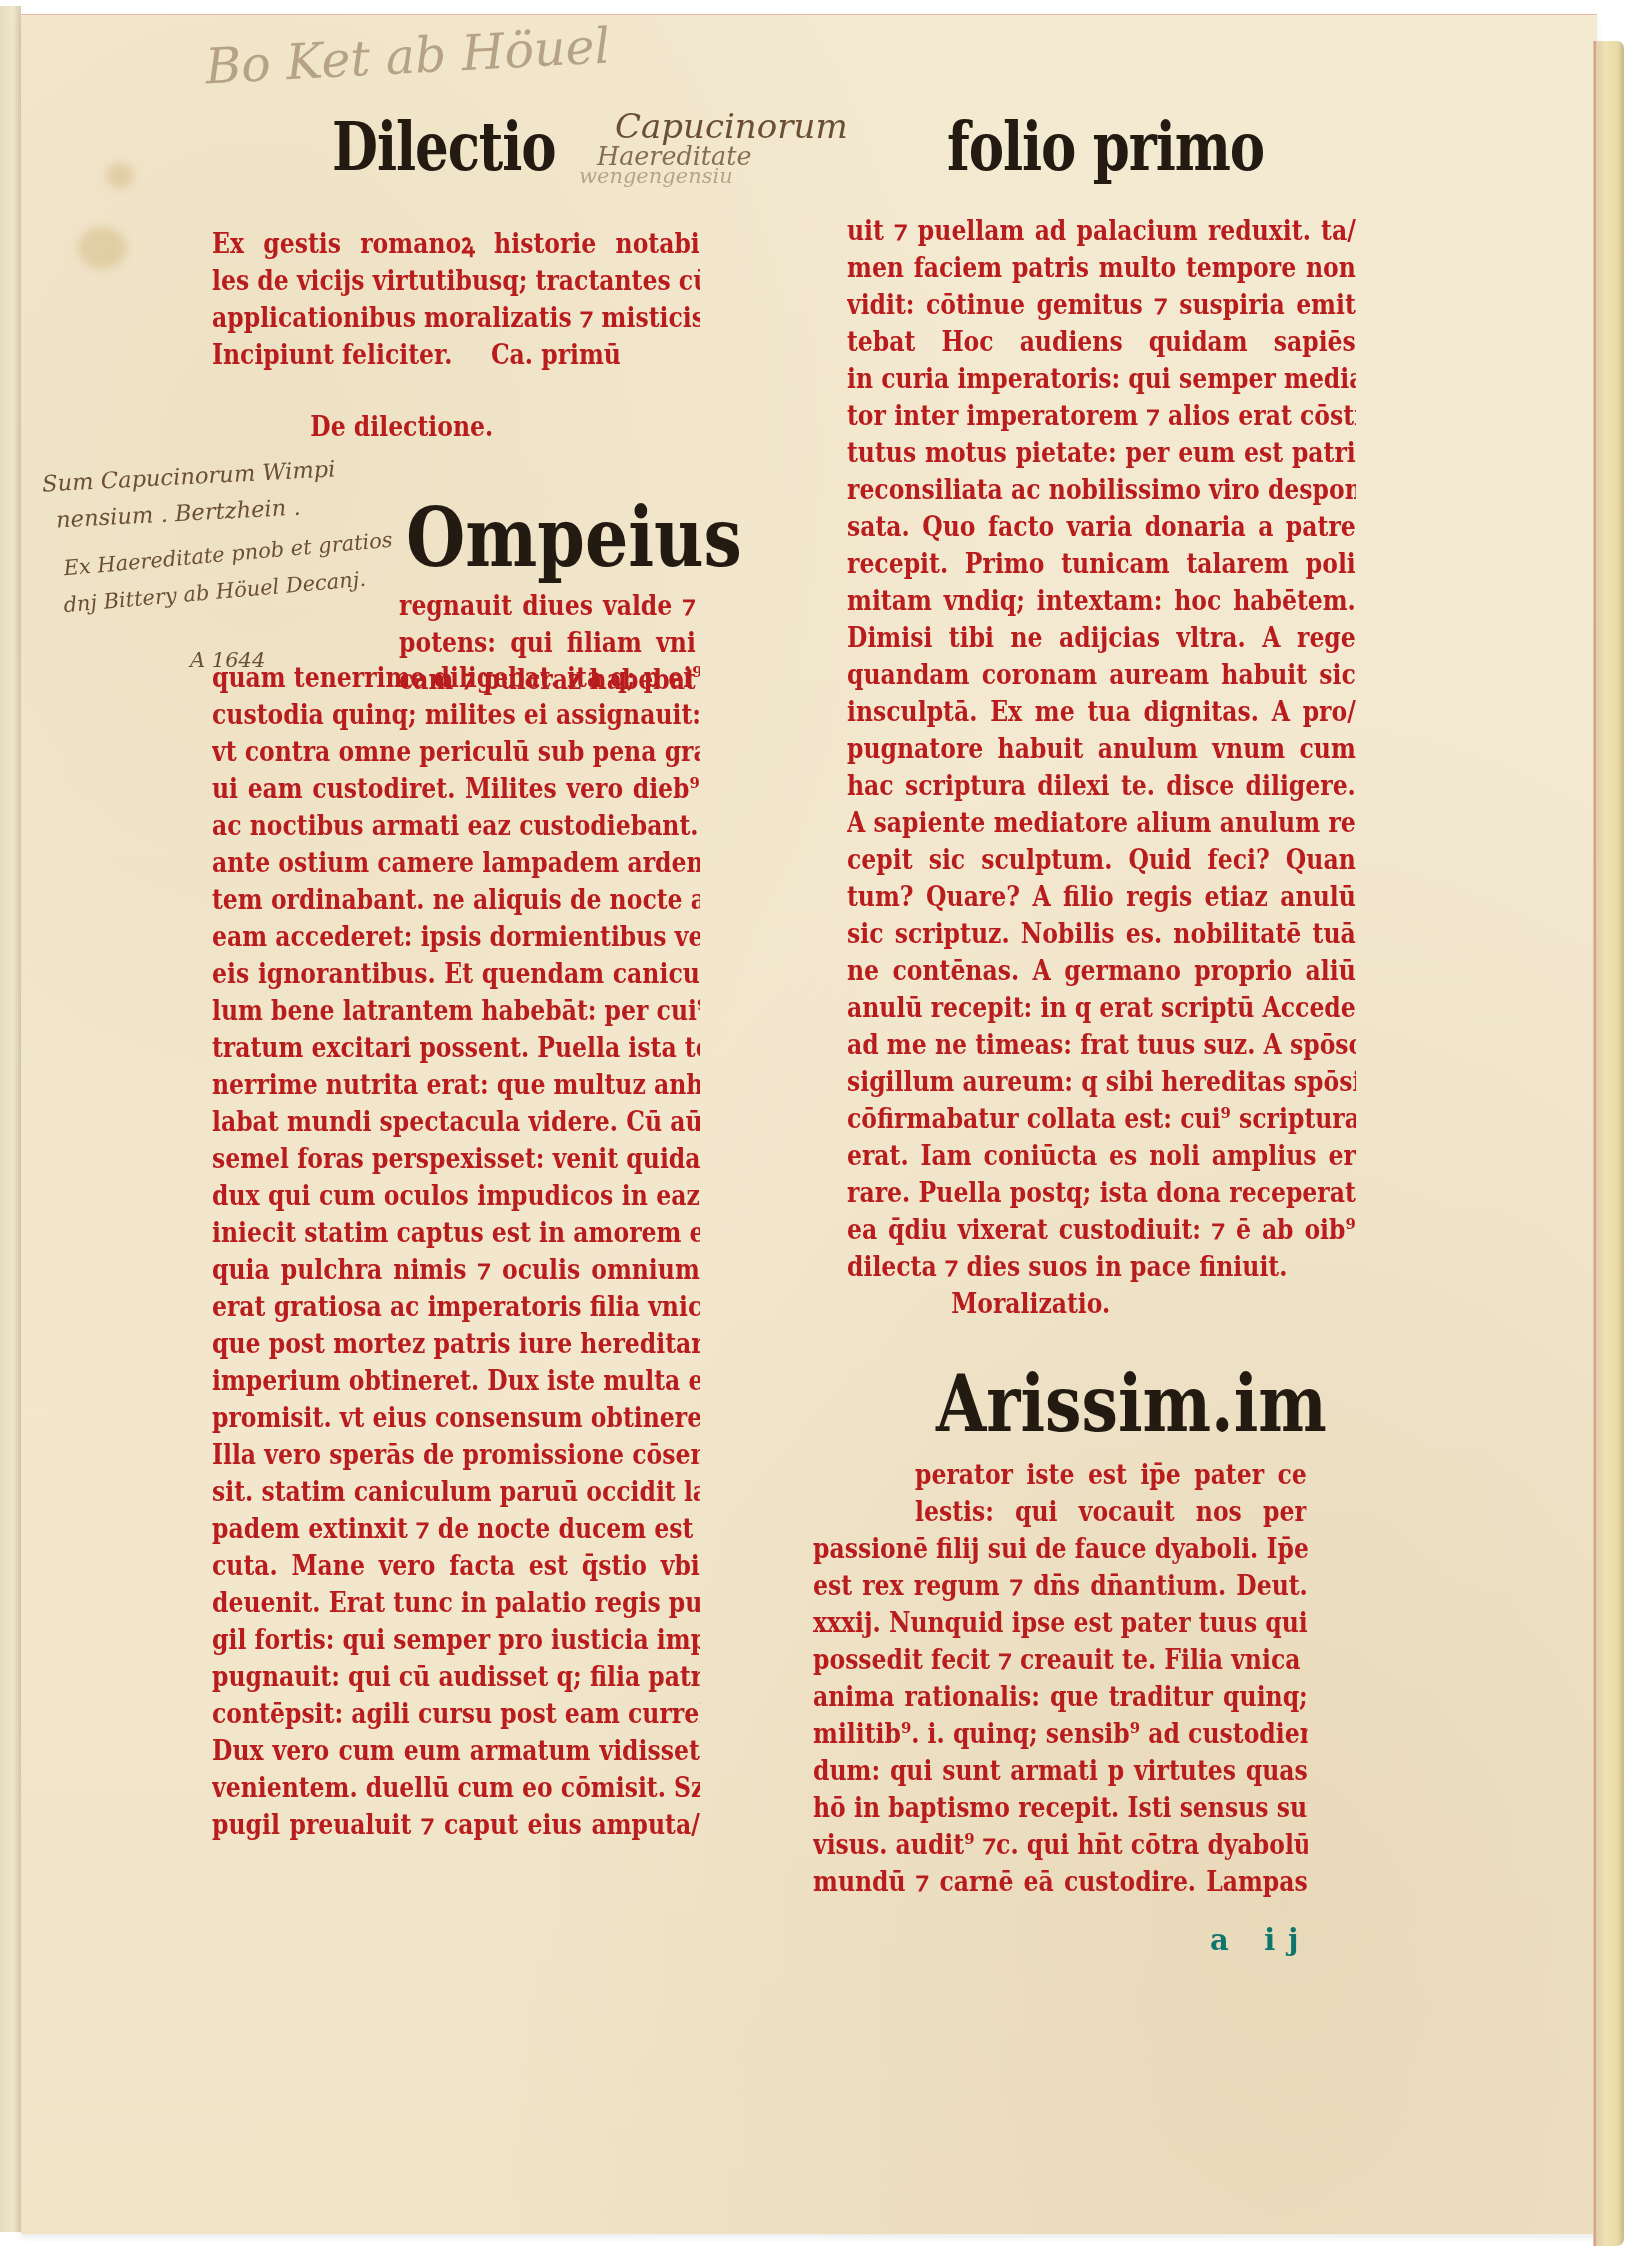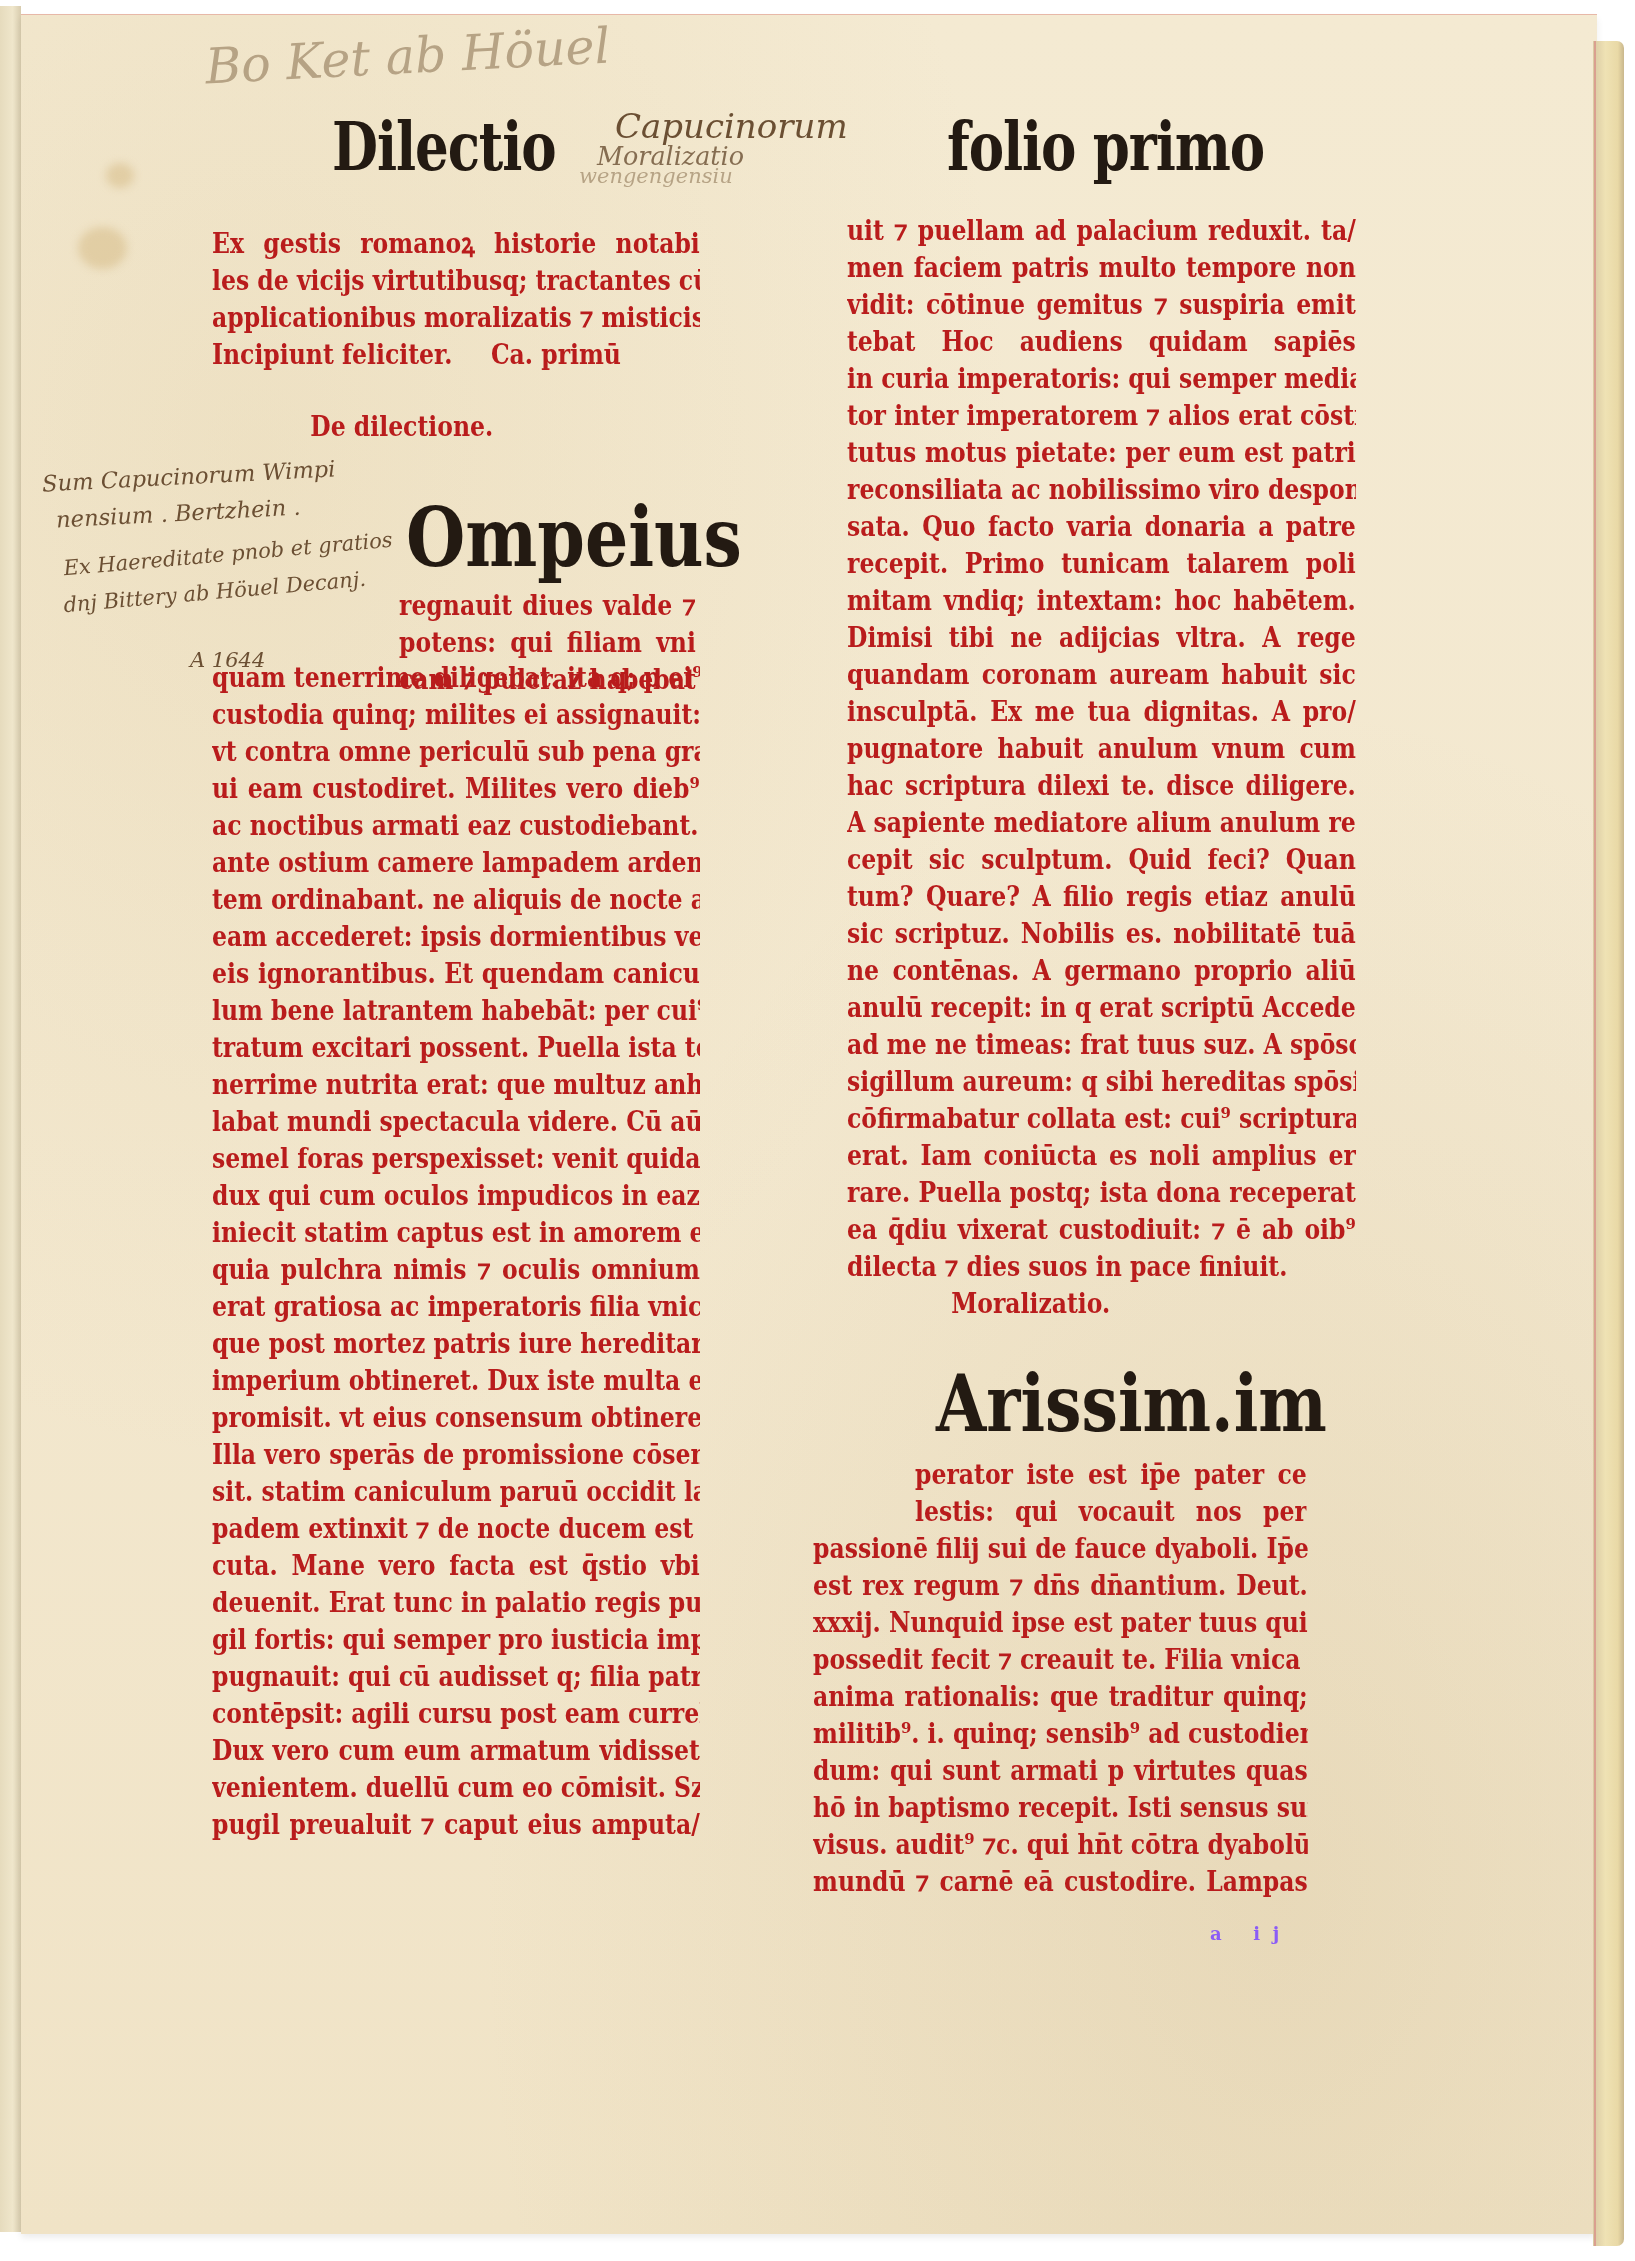--- a/index.html
+++ b/index.html
@@ -64,41 +64,41 @@
   .col-left { left:212px; top:225px; width:488px; }
   .col-right { left:801px; top:212px; width:509px;margin-left:46px; }
   .line.short { text-align-last:left; }
   .drop-word {
     position:absolute; font-family:"DejaVu Serif", serif; font-weight:bold;
     color:#231a12; white-space:nowrap;
     transform:scaleX(.82); transform-origin:left top;
   }
   .signature {
     position:absolute; left:1210px; top:1923px; font-family:"DejaVu Serif", serif;
-    font-weight:bold; font-size:18px; color:#8b5cf6; letter-spacing:12.7px;
+    font-weight:bold; font-size:29px; color:#0f766e; letter-spacing:12.7px;
   }
   .block { position:absolute; }
 </style>
 </head>
 <body>
 
 <div class="left-edge"></div>
 
 <div class="page">
   <div class="stain" style="left:85px;top:148px;width:28px;height:25.4px;"></div>
   <div class="stain" style="left:57px;top:212px;width:49px;height:42px;"></div>
 </div>
 
 <div class="right-edge">
   <div class="red-line"></div>
 </div>
 
 <div class="ms faint" style="left:205px;top:28px;font-size:49px;transform:rotate(-3deg);">Bo Ket ab Höuel</div>
 <div class="ms" style="left:615px;top:106px;font-size:34px;">Capucinorum</div>
-<div class="ms" style="left:597px;top:141px;font-size:25.4px;opacity:.8;">Moralizatio</div>
+<div class="ms" style="left:597px;top:141px;font-size:25.4px;opacity:.8;">Haereditate</div>
 <div class="ms faint" style="left:579px;top:164px;font-size:21px;">wengengensiu</div>
 
 <div class="block" style="left:42px;top:463px;">
   <div class="ms" style="left:0;top:0;font-size:22.6px;transform:rotate(-3deg);">Sum Capucinorum Wimpi</div>
   <div class="ms" style="left:14px;top:37px;font-size:22.6px;transform:rotate(-3deg);">nensium . Bertzhein .</div>
   <div class="ms" style="left:21px;top:79px;font-size:21px;transform:rotate(-5deg);">Ex Haereditate pnob et gratios</div>
   <div class="ms" style="left:21px;top:117px;font-size:21px;transform:rotate(-5deg);">dnj Bittery ab Höuel Decanj.</div>
   <div class="ms" style="left:148px;top:164px;font-size:21px;margin-top:21px;">A 1644</div>
 </div>
 

